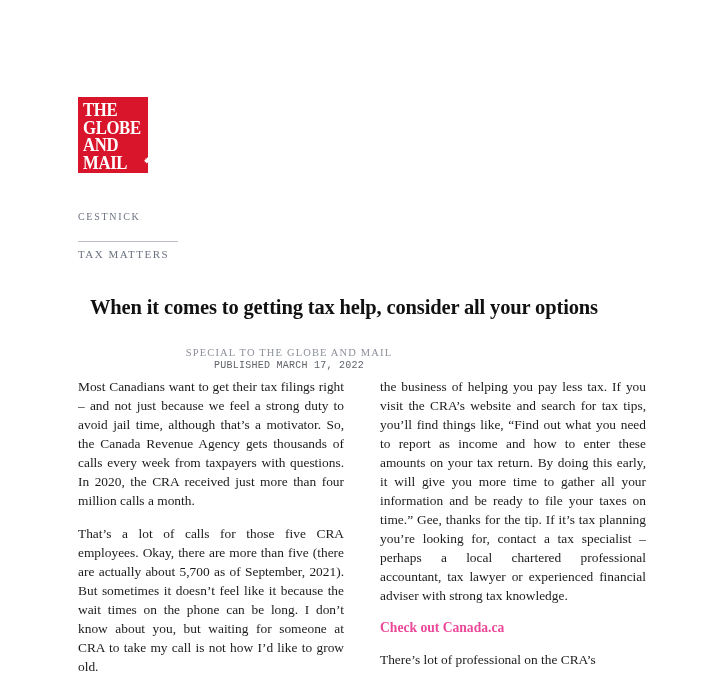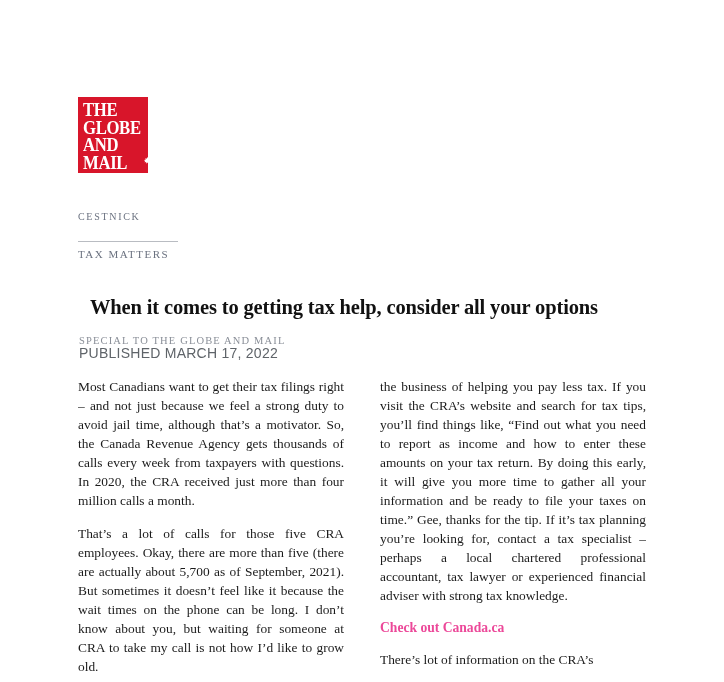--- a/index.html
+++ b/index.html
@@ -115,35 +115,36 @@
     font-size: 20.5px;
     line-height: 24px;
     letter-spacing: -0.15px;
     color: #111111;
   }
 
   
   .byline {
     position: absolute;
     left: 79px;
-    top: 334px;
+    top: 346px;
     width: 420px;
+    text-align: center;
   }
   .byline-credit {
     font-family: "Liberation Serif", "DejaVu Serif", serif;
     font-size: 10.5px;
     letter-spacing: 1.15px;
     color: #8a8f98;
     text-transform: uppercase;
     line-height: 13px;
     white-space: nowrap;
   }
   .byline-published {
-    font-family: Liberation Sans, sans-serif;
-    font-size: 14px;
+    font-family: Liberation Mono, monospace;
+    font-size: 10px;
     letter-spacing: 0.25px;
     color: #5f6469;
     text-transform: uppercase;
     line-height: 13px;
     white-space: nowrap;
   }
 
   
   .body-columns {
     position: absolute;
@@ -217,18 +218,18 @@
   <div class="body-columns">
 
     <div class="col">
       <p>Most Canadians want to get their tax filings right – and not just because we feel a strong duty to avoid jail time, although that’s a motivator. So, the Canada Revenue Agency gets thousands of calls every week from taxpayers with questions. In 2020, the CRA received just more than four million calls a month.</p>
       <p>That’s a lot of calls for those five CRA employees. Okay, there are more than five (there are actually about 5,700 as of September, 2021). But sometimes it doesn’t feel like it because the wait times on the phone can be long. I don’t know about you, but waiting for someone at CRA to take my call is not how I’d like to grow old.</p>
     </div>
 
     <div class="col">
       <p>the business of helping you pay less tax. If you visit the CRA’s website and search for tax tips, you’ll find things like, “Find out what you need to report as income and how to enter these amounts on your tax return. By doing this early, it will give you more time to gather all your information and be ready to file your taxes on time.” Gee, thanks for the tip. If it’s tax planning you’re looking for, contact a tax specialist – perhaps a local chartered professional accountant, tax lawyer or experienced financial adviser with strong tax knowledge.</p>
       <h2 class="subhead">Check out Canada.ca</h2>
-      <p class="last-of-par">There’s lot of information on the CRA’s</p>
+      <p class="last-of-par">There’s lot of professional on the CRA’s</p>
     </div>
 
   </div>
 
 </div>
 
 </body></html>

